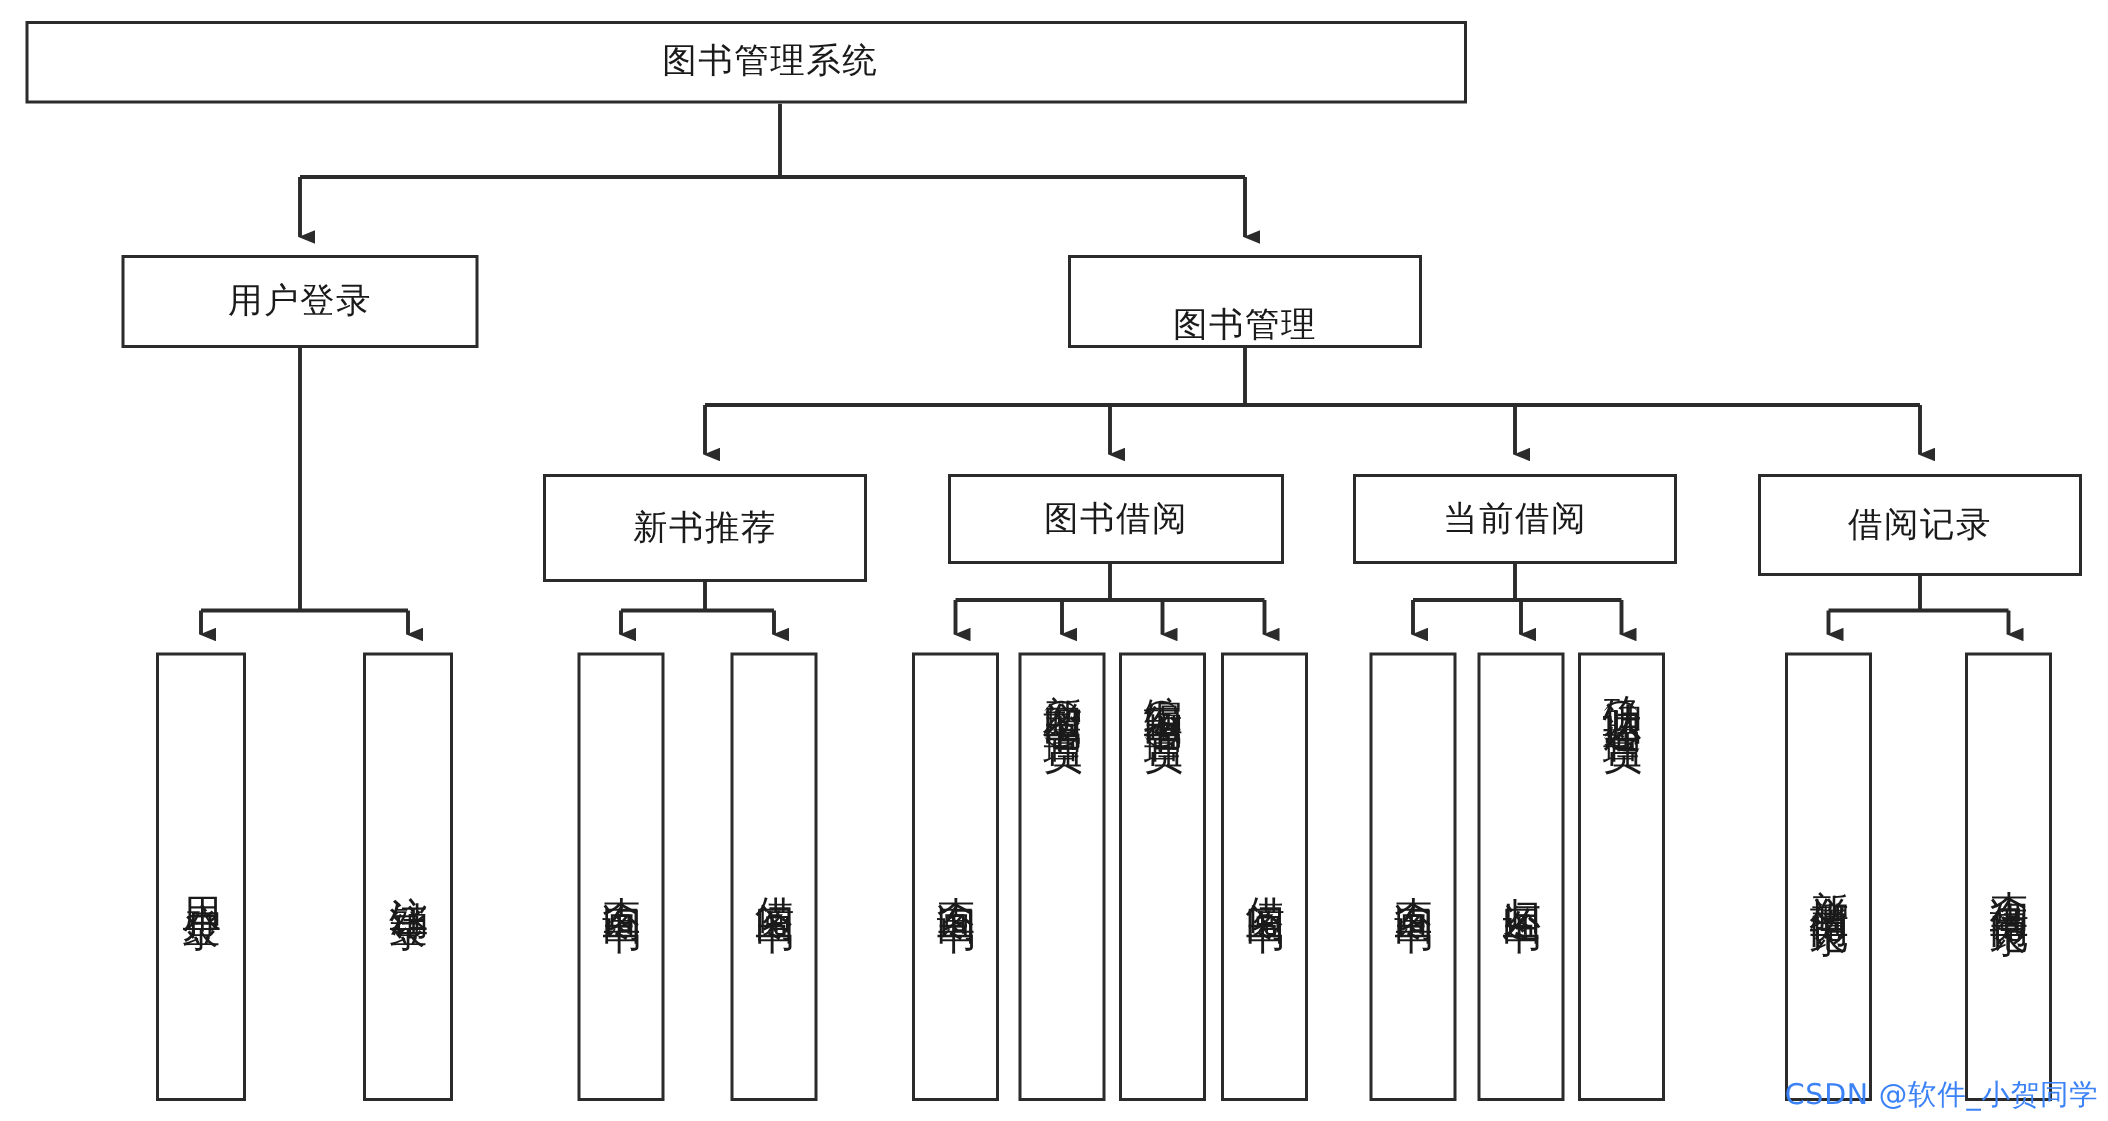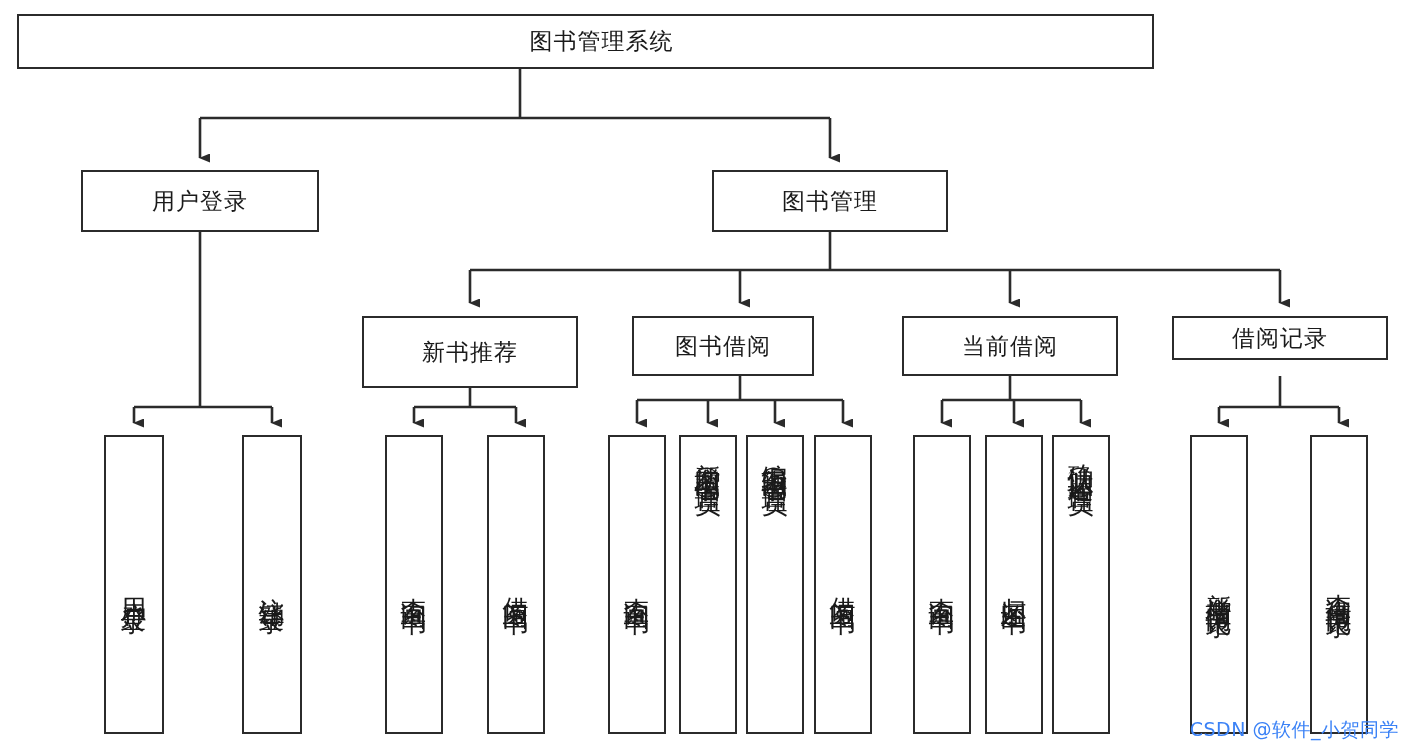--- a/index.html
+++ b/index.html
@@ -119,41 +119,41 @@
       <path d="M1014,400 L1014,423" marker-end="url(#arrowhead)"></path>
       <path d="M1081,400 L1081,423" marker-end="url(#arrowhead)"></path>
 
       <path d="M1280,376 L1280,407"></path>
       <path d="M1219,407 L1339,407"></path>
       <path d="M1219,407 L1219,423" marker-end="url(#arrowhead)"></path>
       <path d="M1339,407 L1339,423" marker-end="url(#arrowhead)"></path>
     </g>
   </svg>
 
-  <div class="node" id="node-root" style="left: 17px; top: 14px; width: 1137px; height: 55px; padding-left: 32px;">
+  <div class="node" id="node-root" style="left: 17px; top: 14px; width: 961px; height: 55px; padding-left: 32px;">
     <span class="node-label">图书管理系统</span>
   </div>
 
   <div class="node" id="node-l2-0" style="left: 81px; top: 170px; width: 238px; height: 62px;">
     <span class="node-label">用户登录</span>
   </div>
-  <div class="node" id="node-l2-1" style="left: 712px; top: 170px; width: 236px; height: 62px;">
+  <div class="node" id="node-l2-1" style="left: 712px; top: 170px; width: 236px; height: 62px; align-items: flex-end;">
     <span class="node-label">图书管理</span>
   </div>
 
   <div class="node" id="node-l3-0" style="left: 362px; top: 316px; width: 216px; height: 72px;">
     <span class="node-label">新书推荐</span>
   </div>
-  <div class="node" id="node-l3-1" style="left: 632px; top: 316px; width: 182px; height: 60px;">
+  <div class="node" id="node-l3-1" style="left: 632px; top: 316px; width: 224px; height: 60px;">
     <span class="node-label">图书借阅</span>
   </div>
   <div class="node" id="node-l3-2" style="left: 902px; top: 316px; width: 216px; height: 60px;">
     <span class="node-label">当前借阅</span>
   </div>
-  <div class="node" id="node-l3-3" style="left: 1172px; top: 316px; width: 216px; height: 44px;">
+  <div class="node" id="node-l3-3" style="left: 1172px; top: 316px; width: 216px; height: 68px;">
     <span class="node-label">借阅记录</span>
   </div>
 
   <div class="node leaf centered" id="node-leaf-0" style="left: 104px; top: 435px; width: 60px; height: 299px;">
     <span class="node-label">用户登录</span>
   </div>
   <div class="node leaf centered" id="node-leaf-1" style="left: 242px; top: 435px; width: 60px; height: 299px;">
     <span class="node-label">注销登录</span>
   </div>
   <div class="node leaf centered" id="node-leaf-2" style="left: 385px; top: 435px; width: 58px; height: 299px;">

